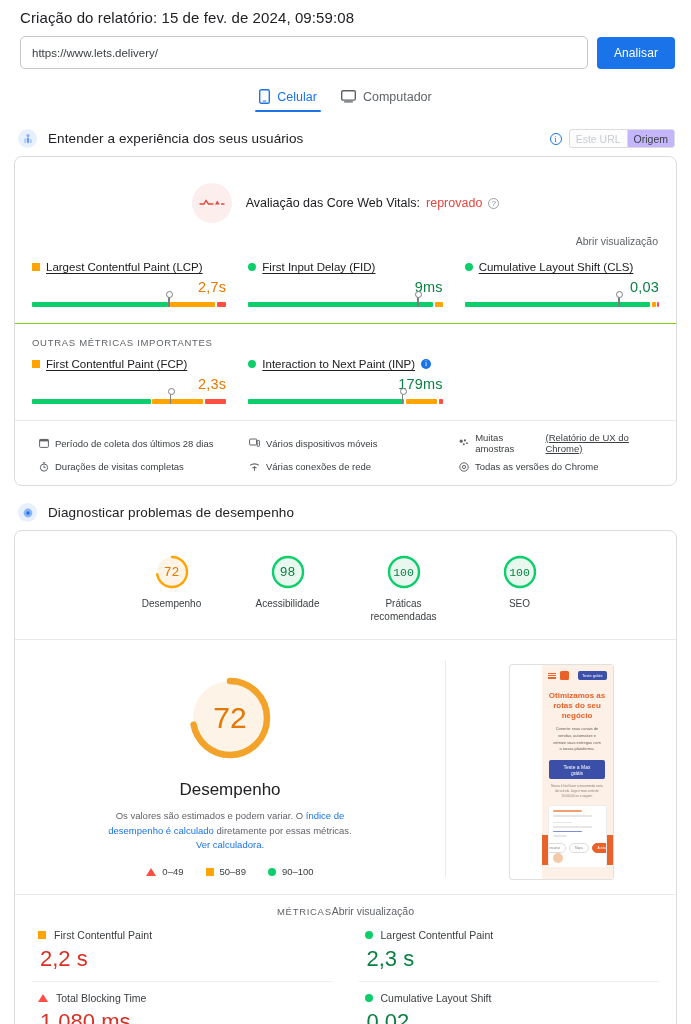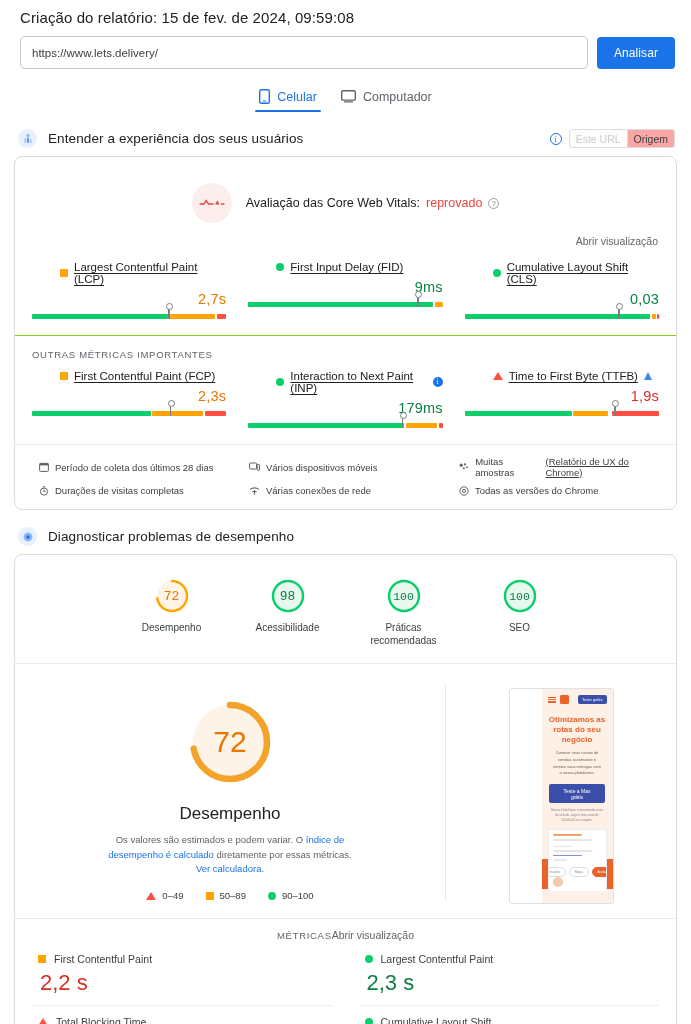--- a/index.html
+++ b/index.html
@@ -81,21 +81,21 @@
   }
   .info-dot {
     width: 12px; height: 12px; border-radius: 50%;
     border: 1.4px solid #1a73e8; color: #1a73e8;
     font-size: 9px; line-height: 10px; text-align: center;
     font-family: "Liberation Serif", serif;
   }
   .seg-group { display: flex; border-radius: 3px; overflow: hidden; }
   .seg {
     font-size: 10.5px; padding: 2.5px 6px;
-    border: 1px solid #dadce0; background: #fca5a5;
+    border: 1px solid #dadce0; background: #c4b5fd;
     color: #3c4043; cursor: pointer;
   }
   .seg.disabled { color: #c8ccd0; background: #fdfdfd; cursor: default; }
   .seg:first-child { border-right: none; border-radius: 3px 0 0 3px; }
   .seg:last-child { border-radius: 0 3px 3px 0; }
 
   
   .card {
     border: 1px solid #dadce0;
     border-radius: 8px;
@@ -127,21 +127,21 @@
   }
 
   
   .metric-grid {
     display: grid; grid-template-columns: 1fr 1fr 1fr;
     gap: 0 22px; padding: 14px 17px 16px 17px;
   }
   .metric { }
   .metric-label {
     display: flex; align-items: center; gap: 6px;
-    font-size: 11.5px; color: #202124; margin-left: 28px;
+    font-size: 11.5px; color: #202124;
   }
   .metric-label .name { text-decoration: underline; text-underline-offset: 2px; }
   .bullet { width: 8px; height: 8px; flex: none; }
   .bullet.sq { background: #ffa400; }
   .bullet.dot { background: #0cce6b; border-radius: 50%; }
   .bullet.tri {
     width: 0; height: 0; background: none;
     border-left: 5px solid transparent; border-right: 5px solid transparent;
     border-bottom: 8.5px solid #ff4e42;
   }
@@ -434,34 +434,20 @@
         </div>
         <div class="metric-value v-green">179ms</div>
         <div class="bar">
           <span class="seg-bar g" style="left:0;width:80%"></span>
           <span class="seg-bar o" style="left:81%;width:16%"></span>
           <span class="seg-bar r" style="left:98%;width:2%"></span>
           <span class="marker" style="left:79%"></span>
         </div>
       </div>
 
-      <div class="metric">
-        <div class="metric-label">
-          <span class="bullet tri"></span>
-          <span class="name">Time to First Byte (TTFB)</span>
-          <span class="badge-tri"></span>
-        </div>
-        <div class="metric-value v-red">1,9s</div>
-        <div class="bar">
-          <span class="seg-bar g" style="left:0;width:55%"></span>
-          <span class="seg-bar o" style="left:56%;width:18%"></span>
-          <span class="seg-bar r" style="left:76%;width:24%"></span>
-          <span class="marker" style="left:77%"></span>
-        </div>
-      </div>
     </div>
 
     <div class="footer-info">
       <span class="fi">
         <svg width="10" height="10" viewBox="0 0 10 10">
             <rect x="0.6" y="1.4" width="8.8" height="8" rx="1" fill="none" stroke="#5f6368" stroke-width="1"></rect>
             <rect x="0.6" y="1.4" width="8.8" height="2" fill="#5f6368"></rect>
           </svg>
         <span>Período de coleta dos últimos 28 dias</span>
       </span>

